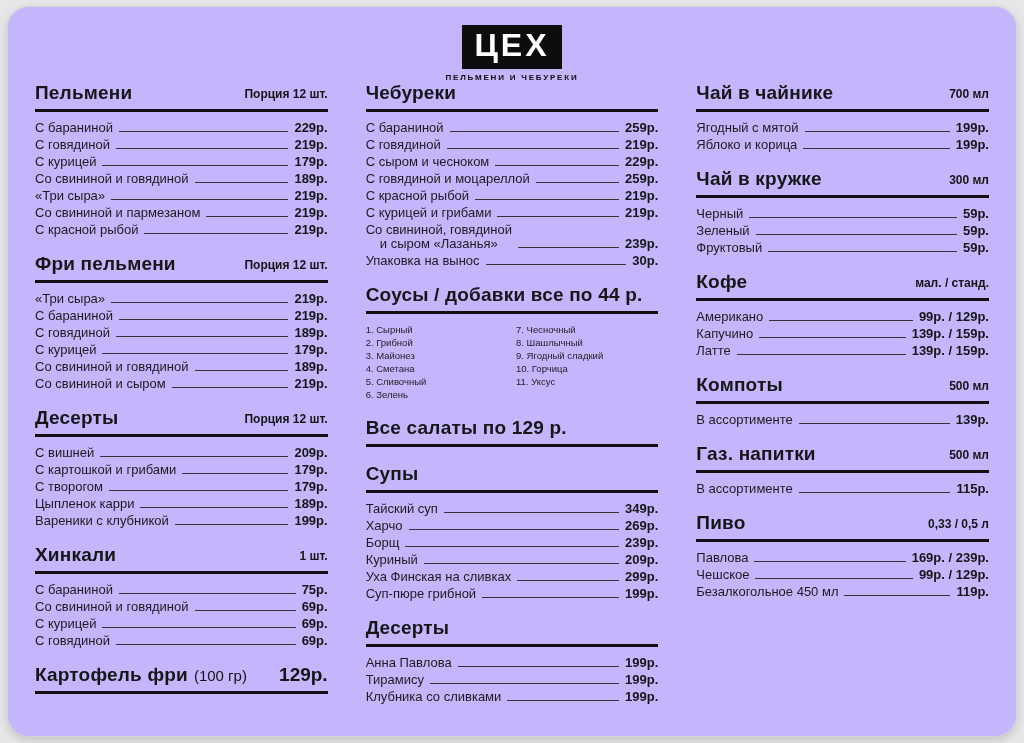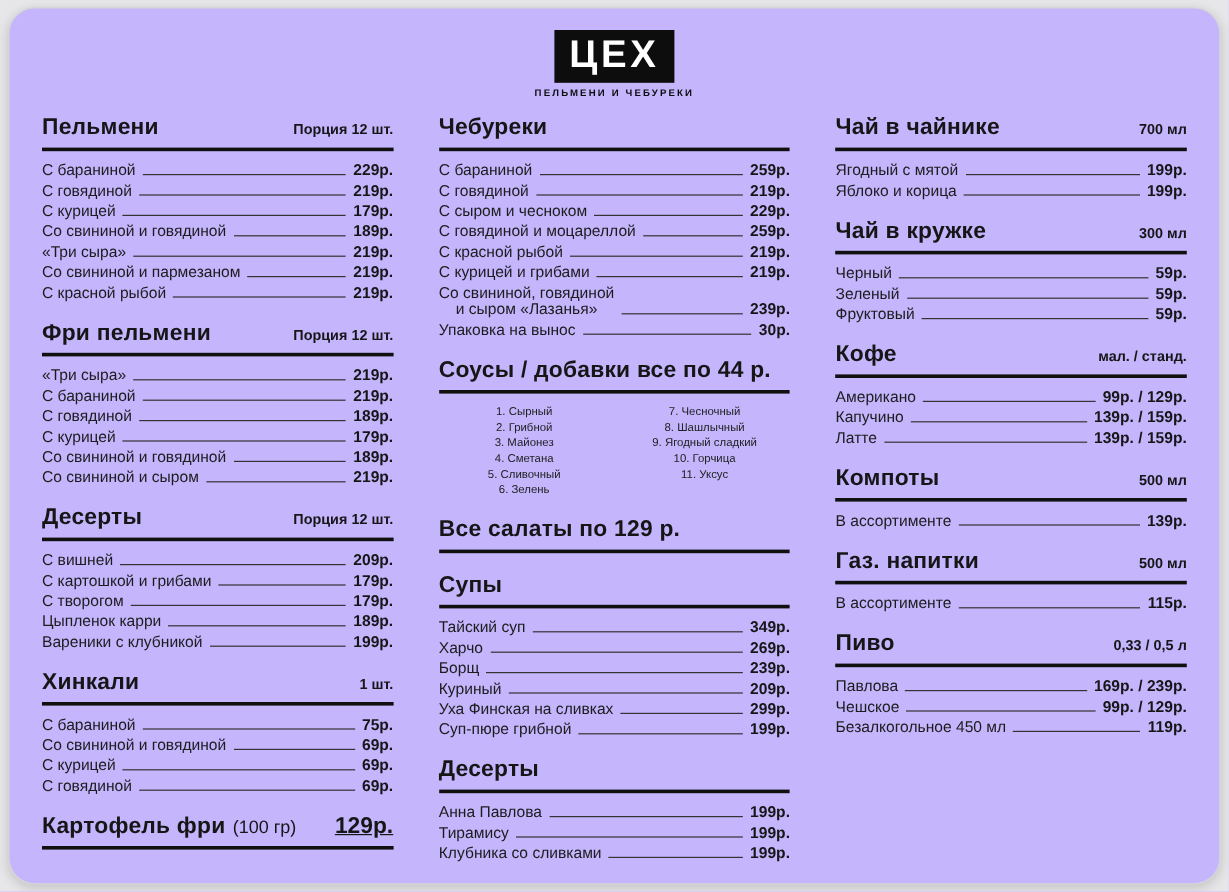--- a/index.html
+++ b/index.html
@@ -27,39 +27,38 @@
     padding: 2px 12px 6px;
   }
   .logo-text {
     font-size: 32px; line-height: 36px; font-weight: bold; letter-spacing: 3px;
   }
   .logo-sub {
     font-size: 8px; font-weight: bold; letter-spacing: 1.8px; margin-top: 4px; color: #0d0d0d;
   }
   .menu-grid {
     display: grid; grid-template-columns: 1fr 1fr 1fr; column-gap: 38px;
-    margin-top: 14px;
   }
   .menu-section { margin-bottom: 16px; }
   .sec-head {
     display: flex; justify-content: space-between; align-items: flex-end;
     border-bottom: 3px solid #101010;
     padding-bottom: 6px; margin-bottom: 9px;
   }
   .header-only .sec-head { margin-bottom: 0; }
   .sec-title-wrap { white-space: nowrap; }
   .sec-title { font-size: 19px; line-height: 21px; font-weight: bold; letter-spacing: .2px; }
   .sec-suffix { font-size: 15px; font-weight: normal; margin-left: 6px; }
   .sec-note { font-size: 12px; font-weight: bold; padding-bottom: 2px; white-space: nowrap; }
-  .sec-price { font-size: 19px; line-height: 21px; font-weight: bold; white-space: nowrap; text-decoration: underline; }
+  .sec-price { font-size: 19px; line-height: 21px; font-weight: bold; white-space: nowrap; }
   .item { display: flex; align-items: flex-end; margin-bottom: 3px; text-align: center; }
   .item-name { font-size: 13px; line-height: 14px; white-space: pre-line; color: #1c1c1c; }
   .leader { flex: 1 1 10px; min-width: 10px; border-bottom: 1.5px solid #333; margin: 0 6px 3px; }
   .item-price { font-size: 13px; line-height: 14px; font-weight: bold; white-space: nowrap; }
-  .sauce-cols { display: flex; gap: 8px; margin-top: 2px; text-align: center; }
+  .sauce-cols { display: flex; gap: 8px; margin-top: 2px; }
   .sauce-col { flex: 1; list-style: none; }
   .sauce-item { font-size: 9.5px; line-height: 13px; color: #222; }
 </style>
 </head>
 <body>
 
 <div class="card">
   <header class="logo-wrap">
     <div class="logo-box">
       <span class="logo-text">ЦЕХ</span>

